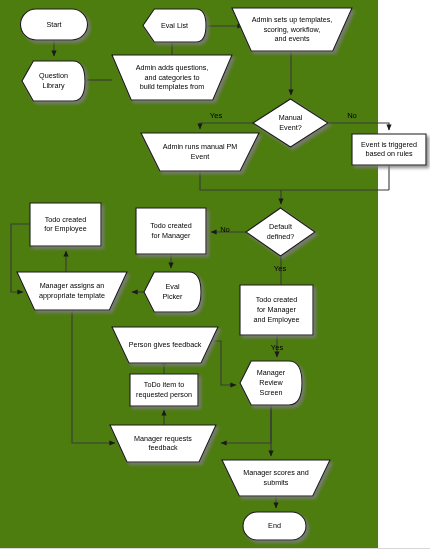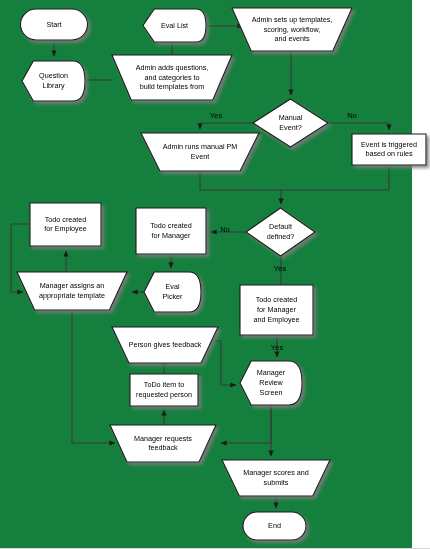--- a/index.html
+++ b/index.html
@@ -1,17 +1,17 @@
 <!DOCTYPE html>
 <html><head>
 <meta charset="utf-8">
 <style>
   html,body{margin:0;padding:0;background:#ffffff;}
   body{width:430px;height:549px;overflow:hidden;font-family:"Liberation Sans",sans-serif;}
-  #canvas{position:relative;width:412px;height:549px;background:#15803d;}
+  #canvas{position:relative;width:378px;height:549px;background:#4d7c0f;}
   svg{display:block;}
   .node-shape{fill:#ffffff;stroke:#1a1a1a;stroke-width:1.1;}
   .edge{stroke:#3a3a3a;stroke-width:1.1;fill:none;}
   .node-label{font-family:"Liberation Sans",sans-serif;font-size:7.2px;fill:#000;text-anchor:middle;dominant-baseline:middle;}
   .edge-label{font-family:"Liberation Sans",sans-serif;font-size:7.6px;fill:#000;text-anchor:middle;dominant-baseline:middle;}
   .bottom-rule{position:absolute;left:0;bottom:0;width:430px;height:1px;background:#d8d8d8;}
 </style>
 </head>
 <body>
 

